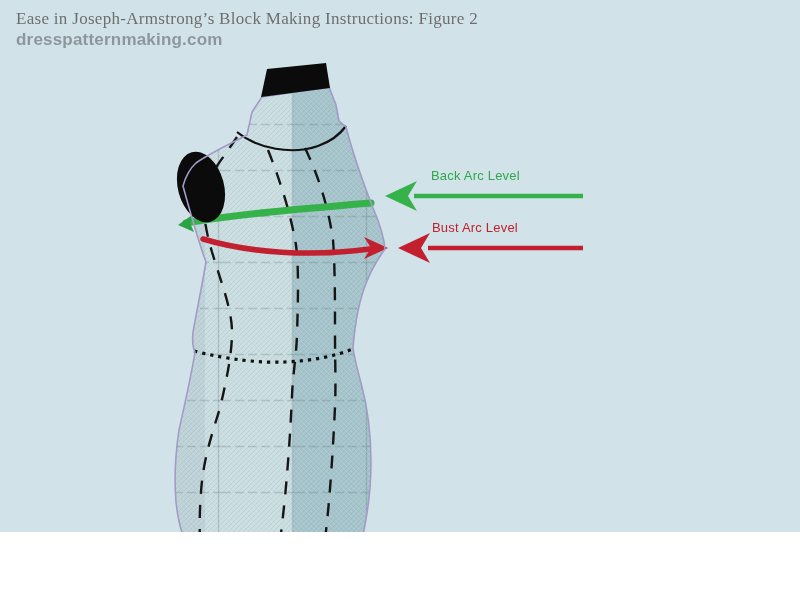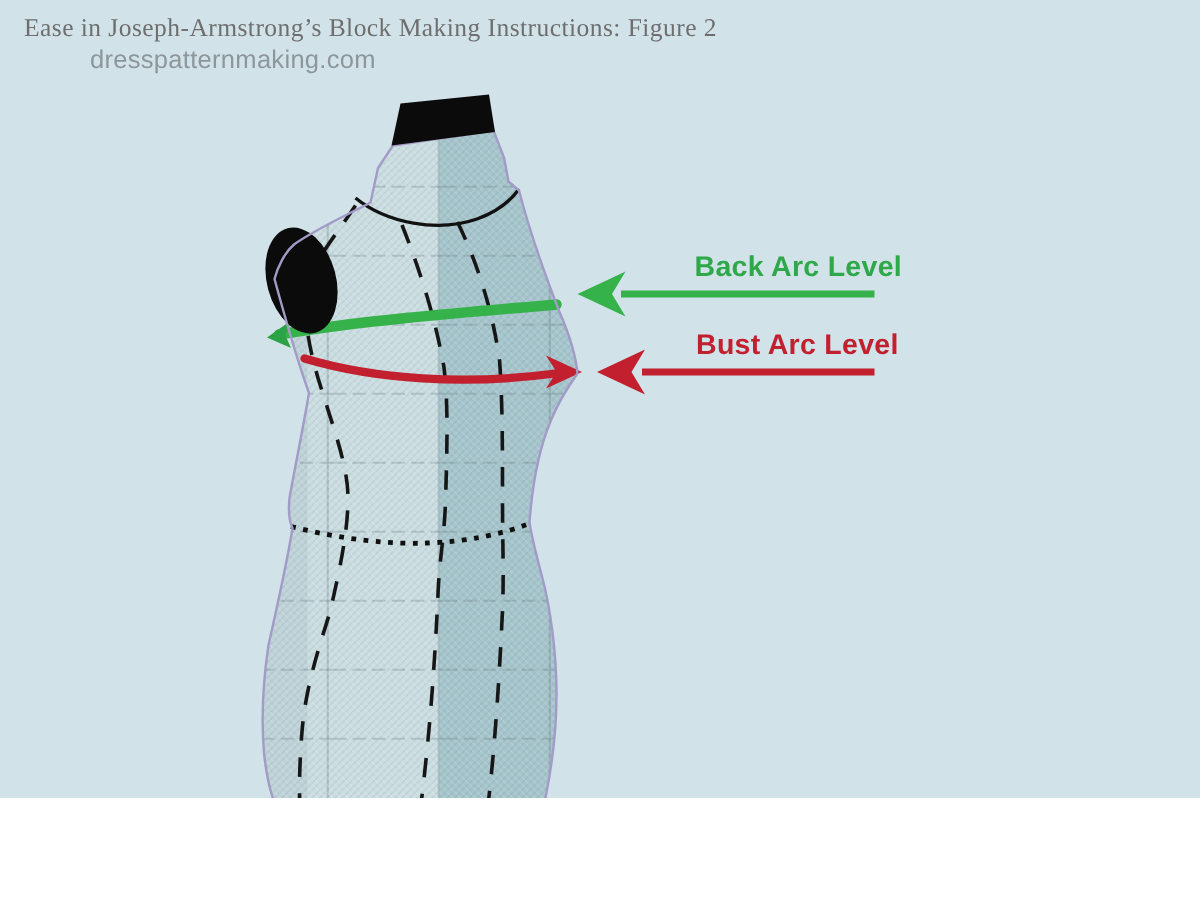--- a/index.html
+++ b/index.html
@@ -13,34 +13,32 @@
   #header{position:absolute;left:16px;top:8px;}
   #page-title{
     font-family:"Liberation Serif", serif;
     font-size:17px;
     color:#6e6e6e;
     letter-spacing:0.3px;
     line-height:22px;
   }
   #site-name{
     font-family:"Liberation Sans", sans-serif;
-    font-weight:400;
+    font-weight:700;
     font-size:17px;
     color:#8d979b;
     letter-spacing:0.2px;
     line-height:20px;
-    margin-left:44px;
   }
   .arc-label{
     position:absolute;
-    font-weight:700;
-    font-size:19px;
+    font-weight:400;
+    font-size:13px;
     letter-spacing:0.2px;
     white-space:nowrap;
-    margin-left:32px;
   }
   #back-arc-label{left:431px;top:168px;color:#2fa84a;}
   #bust-arc-label{left:432px;top:220px;color:#c2202f;}
   #figure-svg{position:absolute;left:0;top:0;}
 </style>
 </head>
 <body>
 
 <div id="page">
 

